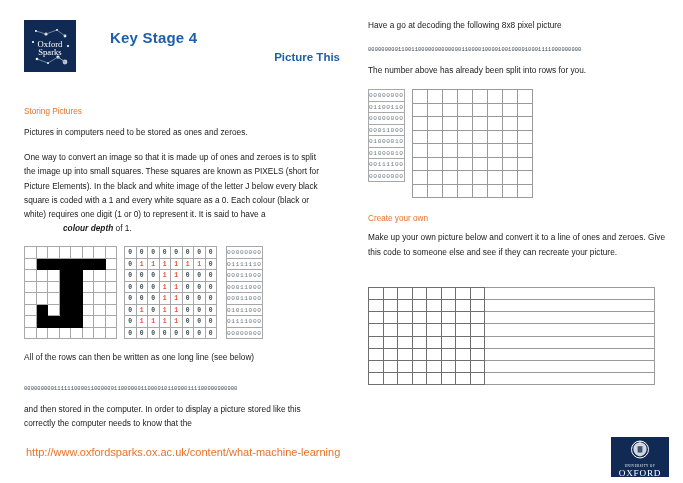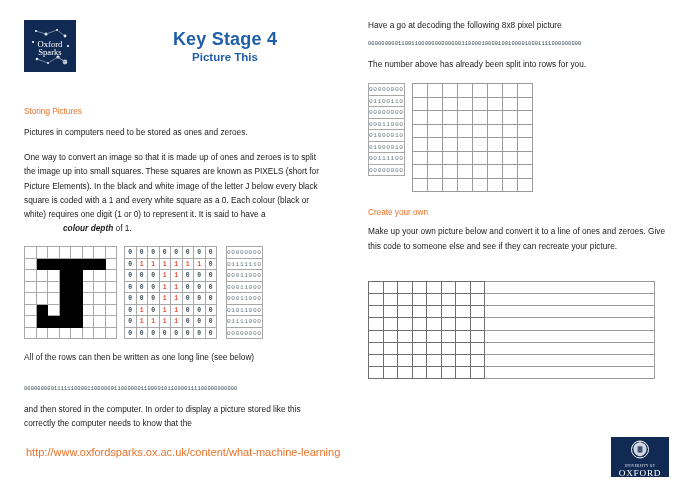--- a/index.html
+++ b/index.html
@@ -20,27 +20,27 @@
   .logo-os {
     position: absolute; left: 24px; top: 20px;
     width: 52px; height: 52px;
     background: #102a54;
     overflow: hidden;
   }
   .logo-os svg { display: block; }
 
   .title-main {
     position: absolute; left: 110px; top: 29px; width: 230px;
-    text-align: center;
-    font-size: 18px; font-weight: bold; color: #1f5fa9;
+    text-align: left;
+    font-size: 15px; font-weight: bold; color: #1f5fa9;
     letter-spacing: .2px;
   }
   .title-sub {
     position: absolute; left: 110px; top: 51px; width: 230px;
-    text-align: center;
+    text-align: right;
     font-size: 11.5px; font-weight: bold; color: #1f5fa9;
   }
 
   
   .col-left  { position: absolute; left: 24px; top: 96px; width: 300px; }
   .col-right { position: absolute; left: 368px; top: 18px; width: 300px; }
 
   h2.section {
     font-size: 13px; font-weight: bold; color: #1f5fa9;
     margin: 0 0 14px 0;
@@ -375,21 +375,21 @@
           </tbody>
         </table>
     </div>
 
     <p class="body" style="margin-bottom:21px;">All of the rows can then be written as one long line (see below)</p>
     <div class="binline">0000000001111110000110000001100000011000010110000111100000000000</div>
     <p class="body">and then stored in the computer.  In order to display a picture stored like this correctly the computer needs to know that the</p>
   </div>
 
   <div class="col-right">
-    <p class="body" style="margin-bottom:9px;">Have a go at decoding the following 8x8 pixel picture</p>
+    <p class="body" style="margin-bottom:15px;">Have a go at decoding the following 8x8 pixel picture</p>
     <div class="binline">0000000001100110000000000000110000100001001000010001111000000000</div>
     <p class="body" style="margin-bottom:12px;">The number above has already been split into rows for you.</p>
 
     <div class="decode">
       <table class="g bin">
           <tbody id="decGrid">
             <tr>
               <td>00000000</td>
             </tr>
             <tr>

